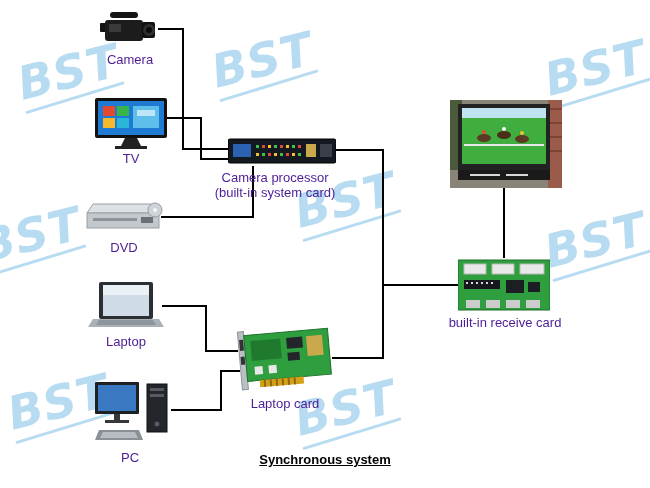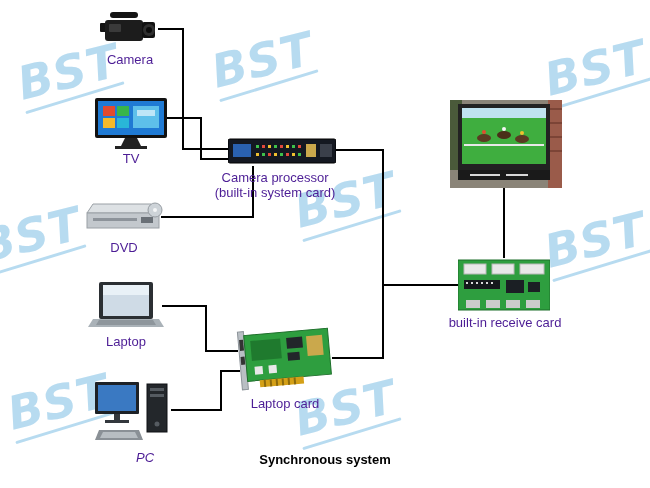--- a/index.html
+++ b/index.html
@@ -23,21 +23,21 @@
   }
   .wire { position:absolute; z-index:1; background:#000; }
   .device { position:absolute; z-index:2; }
   .node-label {
     position:absolute; z-index:3; font-size:13px; color:#4c1d95;
     text-align:center; white-space:nowrap;
   }
   .node-label .sub { display:block; }
   .diagram-title {
     position:absolute; z-index:3; font-size:13px; font-weight:bold;
-    color:#000; text-align:center; white-space:nowrap;
+    color:#000; text-align:center; white-space:nowrap;text-decoration:underline;
   }
 </style>
 </head>
 <body>
 
 <div class="canvas">
 
   <div class="watermark" style="left:18px; top:52px;"><span>BST</span><span class="swoosh"></span></div>
   <div class="watermark" style="left:212px; top:40px;"><span>BST</span><span class="swoosh"></span></div>
   <div class="watermark" style="left:545px; top:48px;"><span>BST</span><span class="swoosh"></span></div>
@@ -184,21 +184,21 @@
       <rect x="19" y="32" width="6" height="6" fill="#33383d"></rect>
       <rect x="10" y="38" width="24" height="3" fill="#33383d"></rect>
       <rect x="52" y="2" width="20" height="48" fill="#23272b" stroke="#0e1114"></rect>
       <rect x="55" y="6" width="14" height="3" fill="#555b61"></rect>
       <rect x="55" y="12" width="14" height="3" fill="#555b61"></rect>
       <circle cx="62" cy="42" r="2.5" fill="#555b61"></circle>
       <polygon points="4,48 44,48 48,58 0,58" fill="#8a9096"></polygon>
       <polygon points="8,50 40,50 43,56 5,56" fill="#b7bdc2"></polygon>
     </svg>
   </div>
-  <div class="node-label" style="left:110px; top:450px; width:70px;font-style:italic;">PC</div>
+  <div class="node-label" style="left:95px; top:450px; width:70px;">PC</div>
 
   <div class="device" style="left:450px; top:100px;">
     <svg width="112" height="88" viewBox="0 0 112 88">
       <rect x="0" y="0" width="112" height="88" fill="#8a8478"></rect>
       <rect x="0" y="0" width="12" height="70" fill="#4a5a3a"></rect>
       <rect x="98" y="0" width="14" height="88" fill="#9a5b4a"></rect>
       <rect x="98" y="8" width="14" height="2" fill="#7c4436"></rect>
         <rect x="98" y="22" width="14" height="2" fill="#7c4436"></rect>
         <rect x="98" y="36" width="14" height="2" fill="#7c4436"></rect>
         <rect x="98" y="50" width="14" height="2" fill="#7c4436"></rect>

